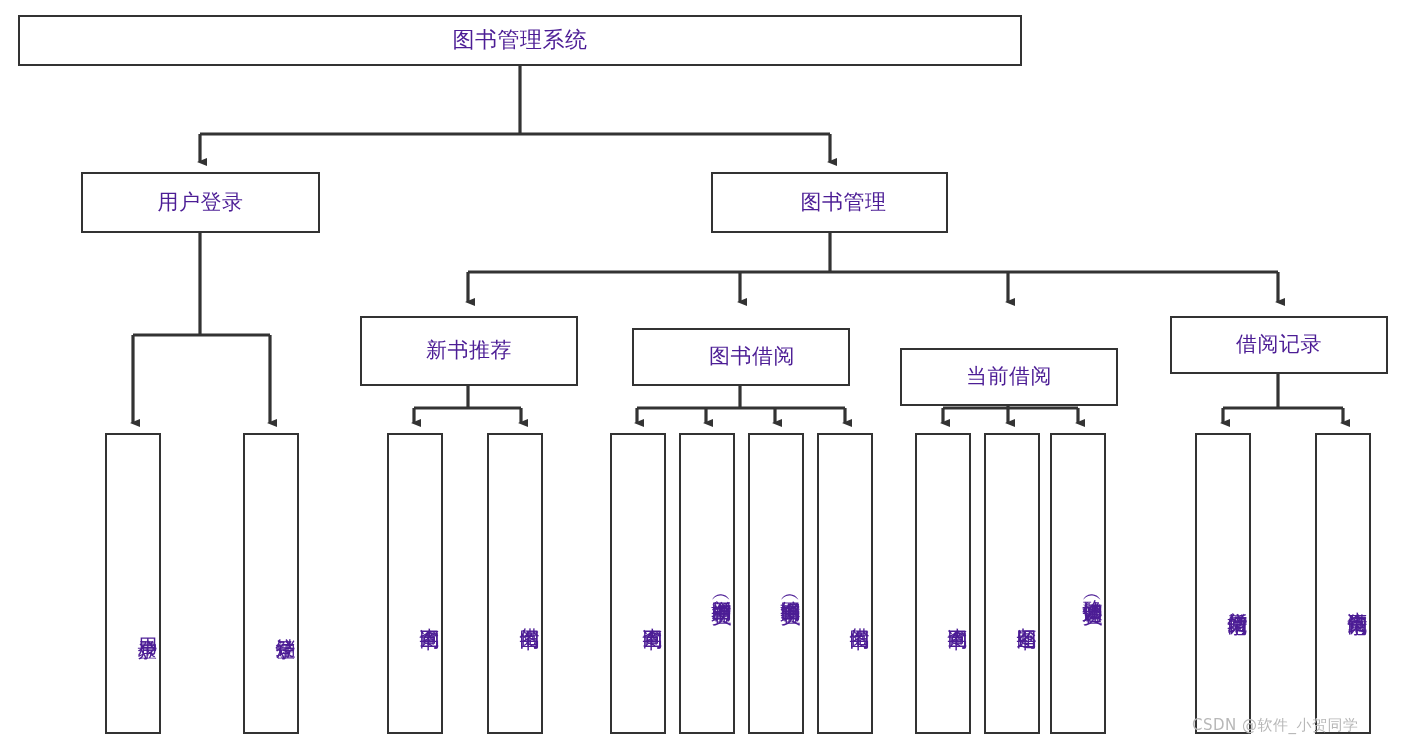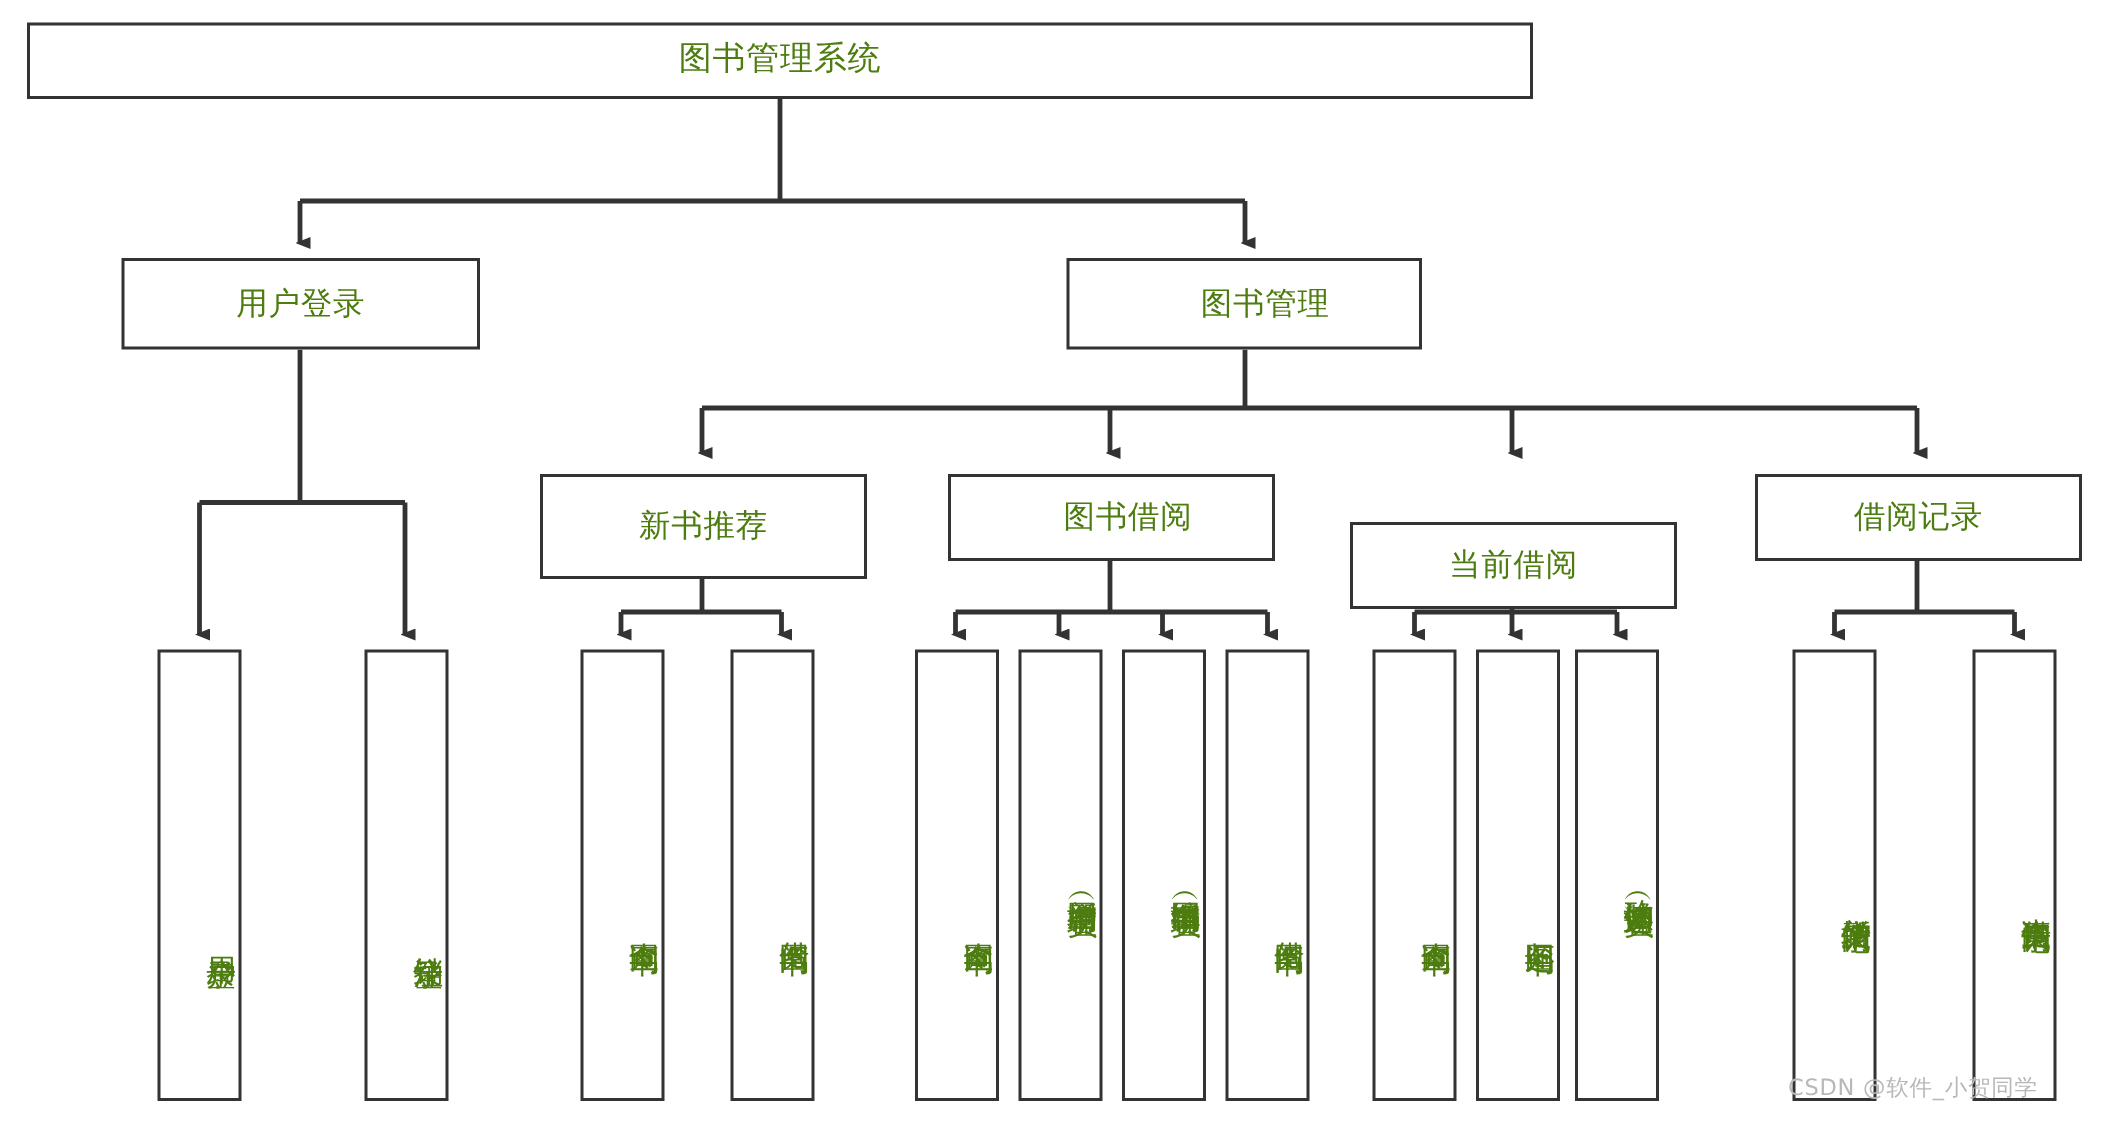--- a/index.html
+++ b/index.html
@@ -18,21 +18,21 @@
     overflow: hidden;
   }
   .node {
     position: absolute;
     box-sizing: border-box;
     border: 2px solid #333333;
     background: #ffffff;
     display: flex;
     align-items: center;
     justify-content: center;
-    color: #4d7c0f;
+    color: #4c1d95;
     line-height: 1.12;
   }
   .node.horiz {
     font-size: 21px;
     letter-spacing: 0.5px;
   }
   .node.vert {
     writing-mode: vertical-rl;
     text-orientation: upright;
     font-size: 20px;
@@ -120,21 +120,21 @@
   </svg>
 
   <div class="node horiz" id="root-node" style="left:18px; top:15px; width:1004px; height:51px;">图书管理系统</div>
 
   <div class="node horiz" style="left:81px; top:172px; width:239px; height:61px;">用户登录</div>
 
   <div class="node horiz" style="left:711px; top:172px; width:237px; height:61px;padding-left:28px;">图书管理</div>
 
   <div class="node horiz" style="left:360px; top:316px; width:218px; height:70px;">新书推荐</div>
 
-  <div class="node horiz" style="left:632px; top:316px; width:218px; height:58px;padding-left:22px;">图书借阅</div>
+  <div class="node horiz" style="left:632px; top:328px; width:218px; height:58px;padding-left:22px;">图书借阅</div>
 
   <div class="node horiz" style="left:900px; top:316px; width:218px; height:58px;margin-top:32px;">当前借阅</div>
 
   <div class="node horiz" style="left:1170px; top:316px; width:218px; height:58px;">借阅记录</div>
 
   <div class="node vert pad-big" style="left:105px; top:433px; width:56px; height:301px;">用户登录</div>
 
   <div class="node vert pad-big" style="left:243px; top:433px; width:56px; height:301px;">注销登录</div>
 
   <div class="node vert pad-mid" style="left:387px; top:433px; width:56px; height:301px;">查询图书</div>

